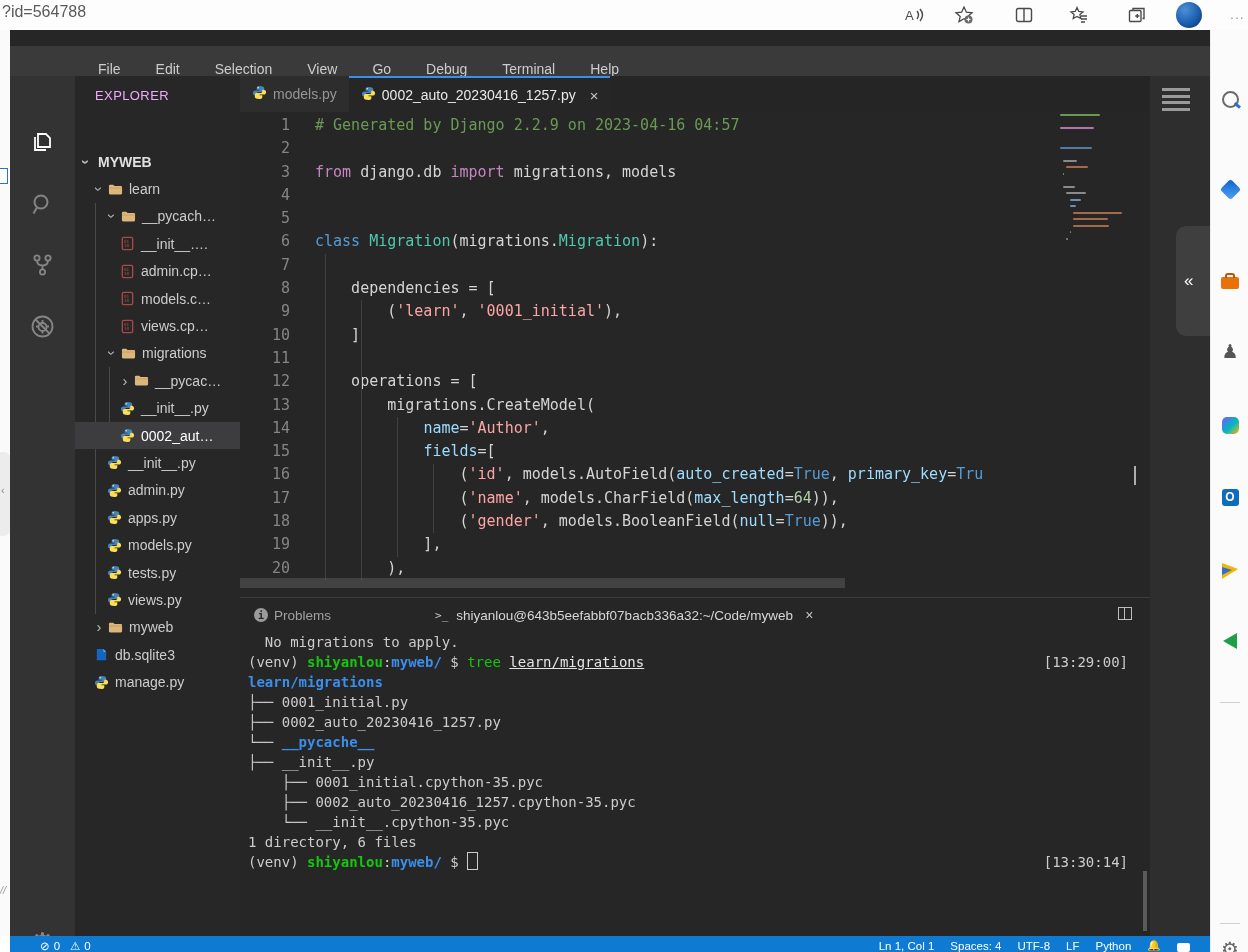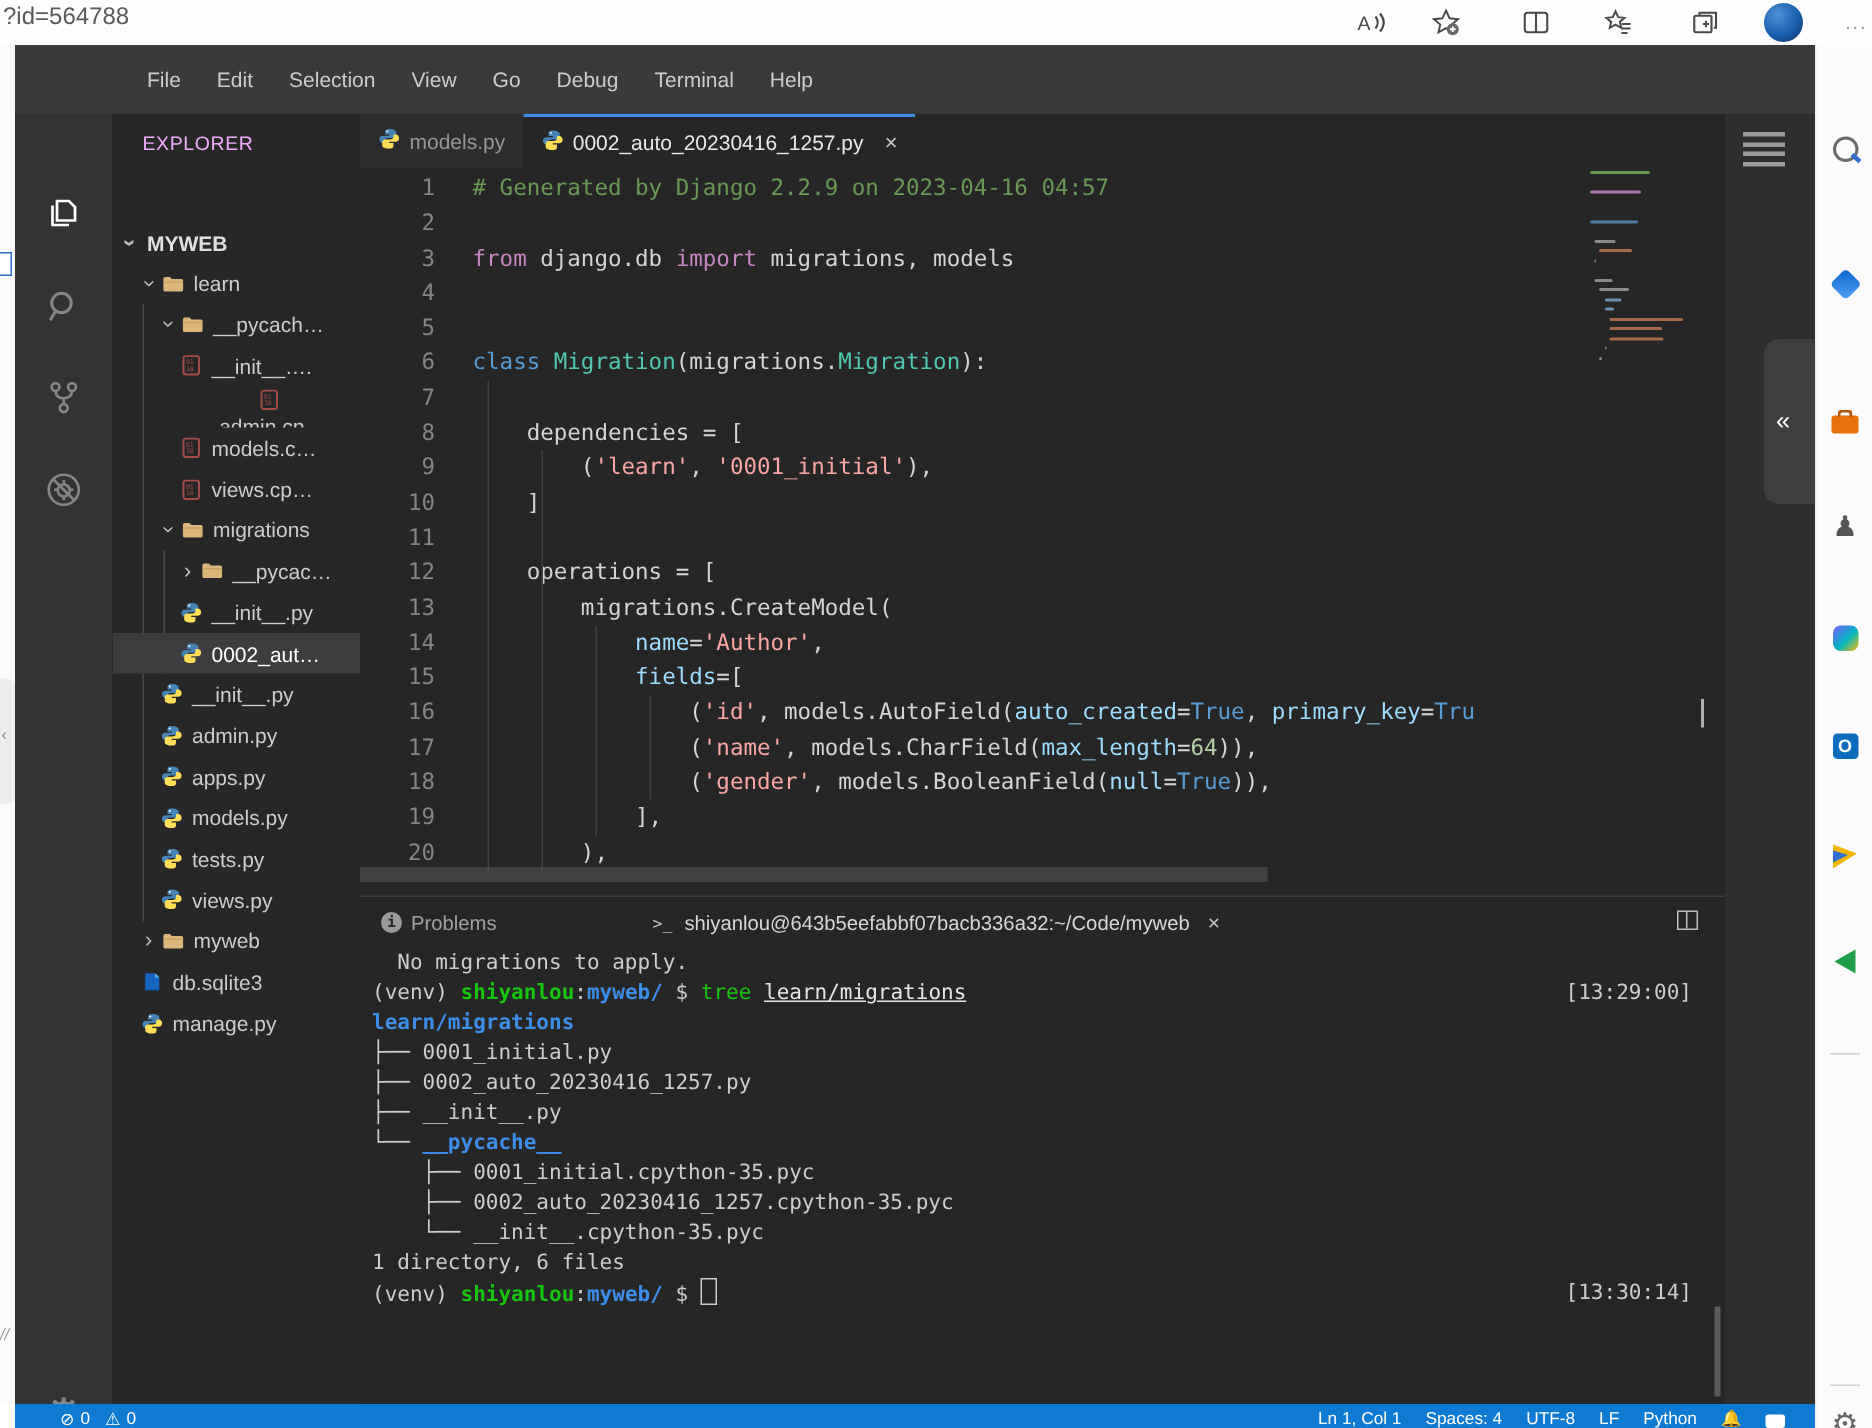--- a/index.html
+++ b/index.html
@@ -19,22 +19,22 @@
   
   #left-strip{left:0;top:30px;width:10px;height:906px;background:#fafafa;}
   #left-mini-grid{left:0;top:168px;width:8px;height:16px;border:1.5px solid #2f6fd0;border-left:none;background:
       linear-gradient(#fff,#fff);box-sizing:border-box;}
   #left-tab{left:0;top:452px;width:11px;height:84px;background:#ececec;border-radius:0 8px 8px 0;}
   #left-tab span{position:absolute;left:1px;top:32px;color:#8a8a8a;font-size:11px;}
   #left-slashes{left:0;top:884px;color:#9a9a9a;font-size:11px;font-style:italic;}
 
   
   #vscode{left:10px;top:30px;width:1200px;height:906px;background:#262626;overflow:hidden;}
-  #menubar{left:0;top:0;width:1200px;height:46px;background:#3a3a3a;display:flex;align-items:center;
-           padding-left:78px;box-sizing:border-box;gap:4px;}
+  #menubar{left:0;top:16px;width:1200px;height:46px;background:#3a3a3a;display:flex;align-items:center;
+           padding-left:78px;box-sizing:border-box;gap:15px;}
   .menu-item{color:#cccccc;font-size:14px;padding:4px 10px;white-space:nowrap;}
 
   #activitybar{left:0;top:46px;width:65px;height:860px;background:#333333;}
   .act-icon{position:absolute;left:0;width:65px;height:44px;display:flex;align-items:center;justify-content:center;color:#858585;}
   .act-icon svg{width:27px;height:27px;}
   .act-icon.active{color:#ffffff;}
   #gear-glyph{font-size:30px;line-height:30px;}
 
   
   #sidebar{left:65px;top:46px;width:165px;height:860px;background:#272727;overflow:hidden;}
@@ -253,21 +253,21 @@
           <div class="trow" style="padding-left: 43px;">
             <span class="tico">
               <svg viewBox="0 0 16 16">
                 <rect x="2.5" y="1.5" width="11" height="13" rx="1.5" fill="none" stroke="#a84a4a" stroke-width="1.4"></rect>
                 <text x="4.2" y="7.2" font-size="4.6" fill="#a84a4a" font-family="DejaVu Sans Mono">01</text>
                 <text x="4.2" y="12" font-size="4.6" fill="#a84a4a" font-family="DejaVu Sans Mono">10</text>
               </svg>
             </span>
             <span style="margin-left: 5px;">__init__….</span>
           </div>
-          <div class="trow" style="padding-left: 43px; flex-direction: column;">
+          <div class="trow" style="padding-left: 43px;">
             <span class="tico">
               <svg viewBox="0 0 16 16">
                 <rect x="2.5" y="1.5" width="11" height="13" rx="1.5" fill="none" stroke="#a84a4a" stroke-width="1.4"></rect>
                 <text x="4.2" y="7.2" font-size="4.6" fill="#a84a4a" font-family="DejaVu Sans Mono">01</text>
                 <text x="4.2" y="12" font-size="4.6" fill="#a84a4a" font-family="DejaVu Sans Mono">10</text>
               </svg>
             </span>
             <span style="margin-left: 5px;">admin.cp…</span>
           </div>
           <div class="trow" style="padding-left: 43px;">
@@ -508,22 +508,22 @@
           <span class="close">×</span>
         </div>
         <div id="splitpane-icon"></div>
       </div>
       <div id="terminal">
           <div class="term-line"><span><span class="t-plain">  No migrations to apply.</span></span></div>
           <div class="term-line"><span><span class="t-plain">(venv) </span><span class="t-green">shiyanlou</span><span class="t-plain">:</span><span class="t-blue">myweb/</span><span class="t-plain"> $ </span><span class="t-greenp">tree </span><span class="t-und">learn/migrations</span></span><span class="t-right">[13:29:00]</span></div>
           <div class="term-line"><span><span class="t-blue">learn/migrations</span></span></div>
           <div class="term-line"><span><span class="t-plain">├── 0001_initial.py</span></span></div>
           <div class="term-line"><span><span class="t-plain">├── 0002_auto_20230416_1257.py</span></span></div>
+          <div class="term-line"><span><span class="t-plain">└── </span><span class="t-blue">__pycache__</span></span></div>
           <div class="term-line"><span><span class="t-plain">├── __init__.py</span></span></div>
-          <div class="term-line"><span><span class="t-plain">└── </span><span class="t-blue">__pycache__</span></span></div>
           <div class="term-line"><span><span class="t-plain">    ├── 0001_initial.cpython-35.pyc</span></span></div>
           <div class="term-line"><span><span class="t-plain">    ├── 0002_auto_20230416_1257.cpython-35.pyc</span></span></div>
           <div class="term-line"><span><span class="t-plain">    └── __init__.cpython-35.pyc</span></span></div>
           <div class="term-line"><span></span></div>
           <div class="term-line"><span><span class="t-plain">1 directory, 6 files</span></span></div>
           <div class="term-line"><span><span class="t-plain">(venv) </span><span class="t-green">shiyanlou</span><span class="t-plain">:</span><span class="t-blue">myweb/</span><span class="t-plain"> $ </span><span class="t-cursor"></span></span><span class="t-right">[13:30:14]</span></div>
         </div>
       <div id="term-scroll"></div>
     </div>
 

